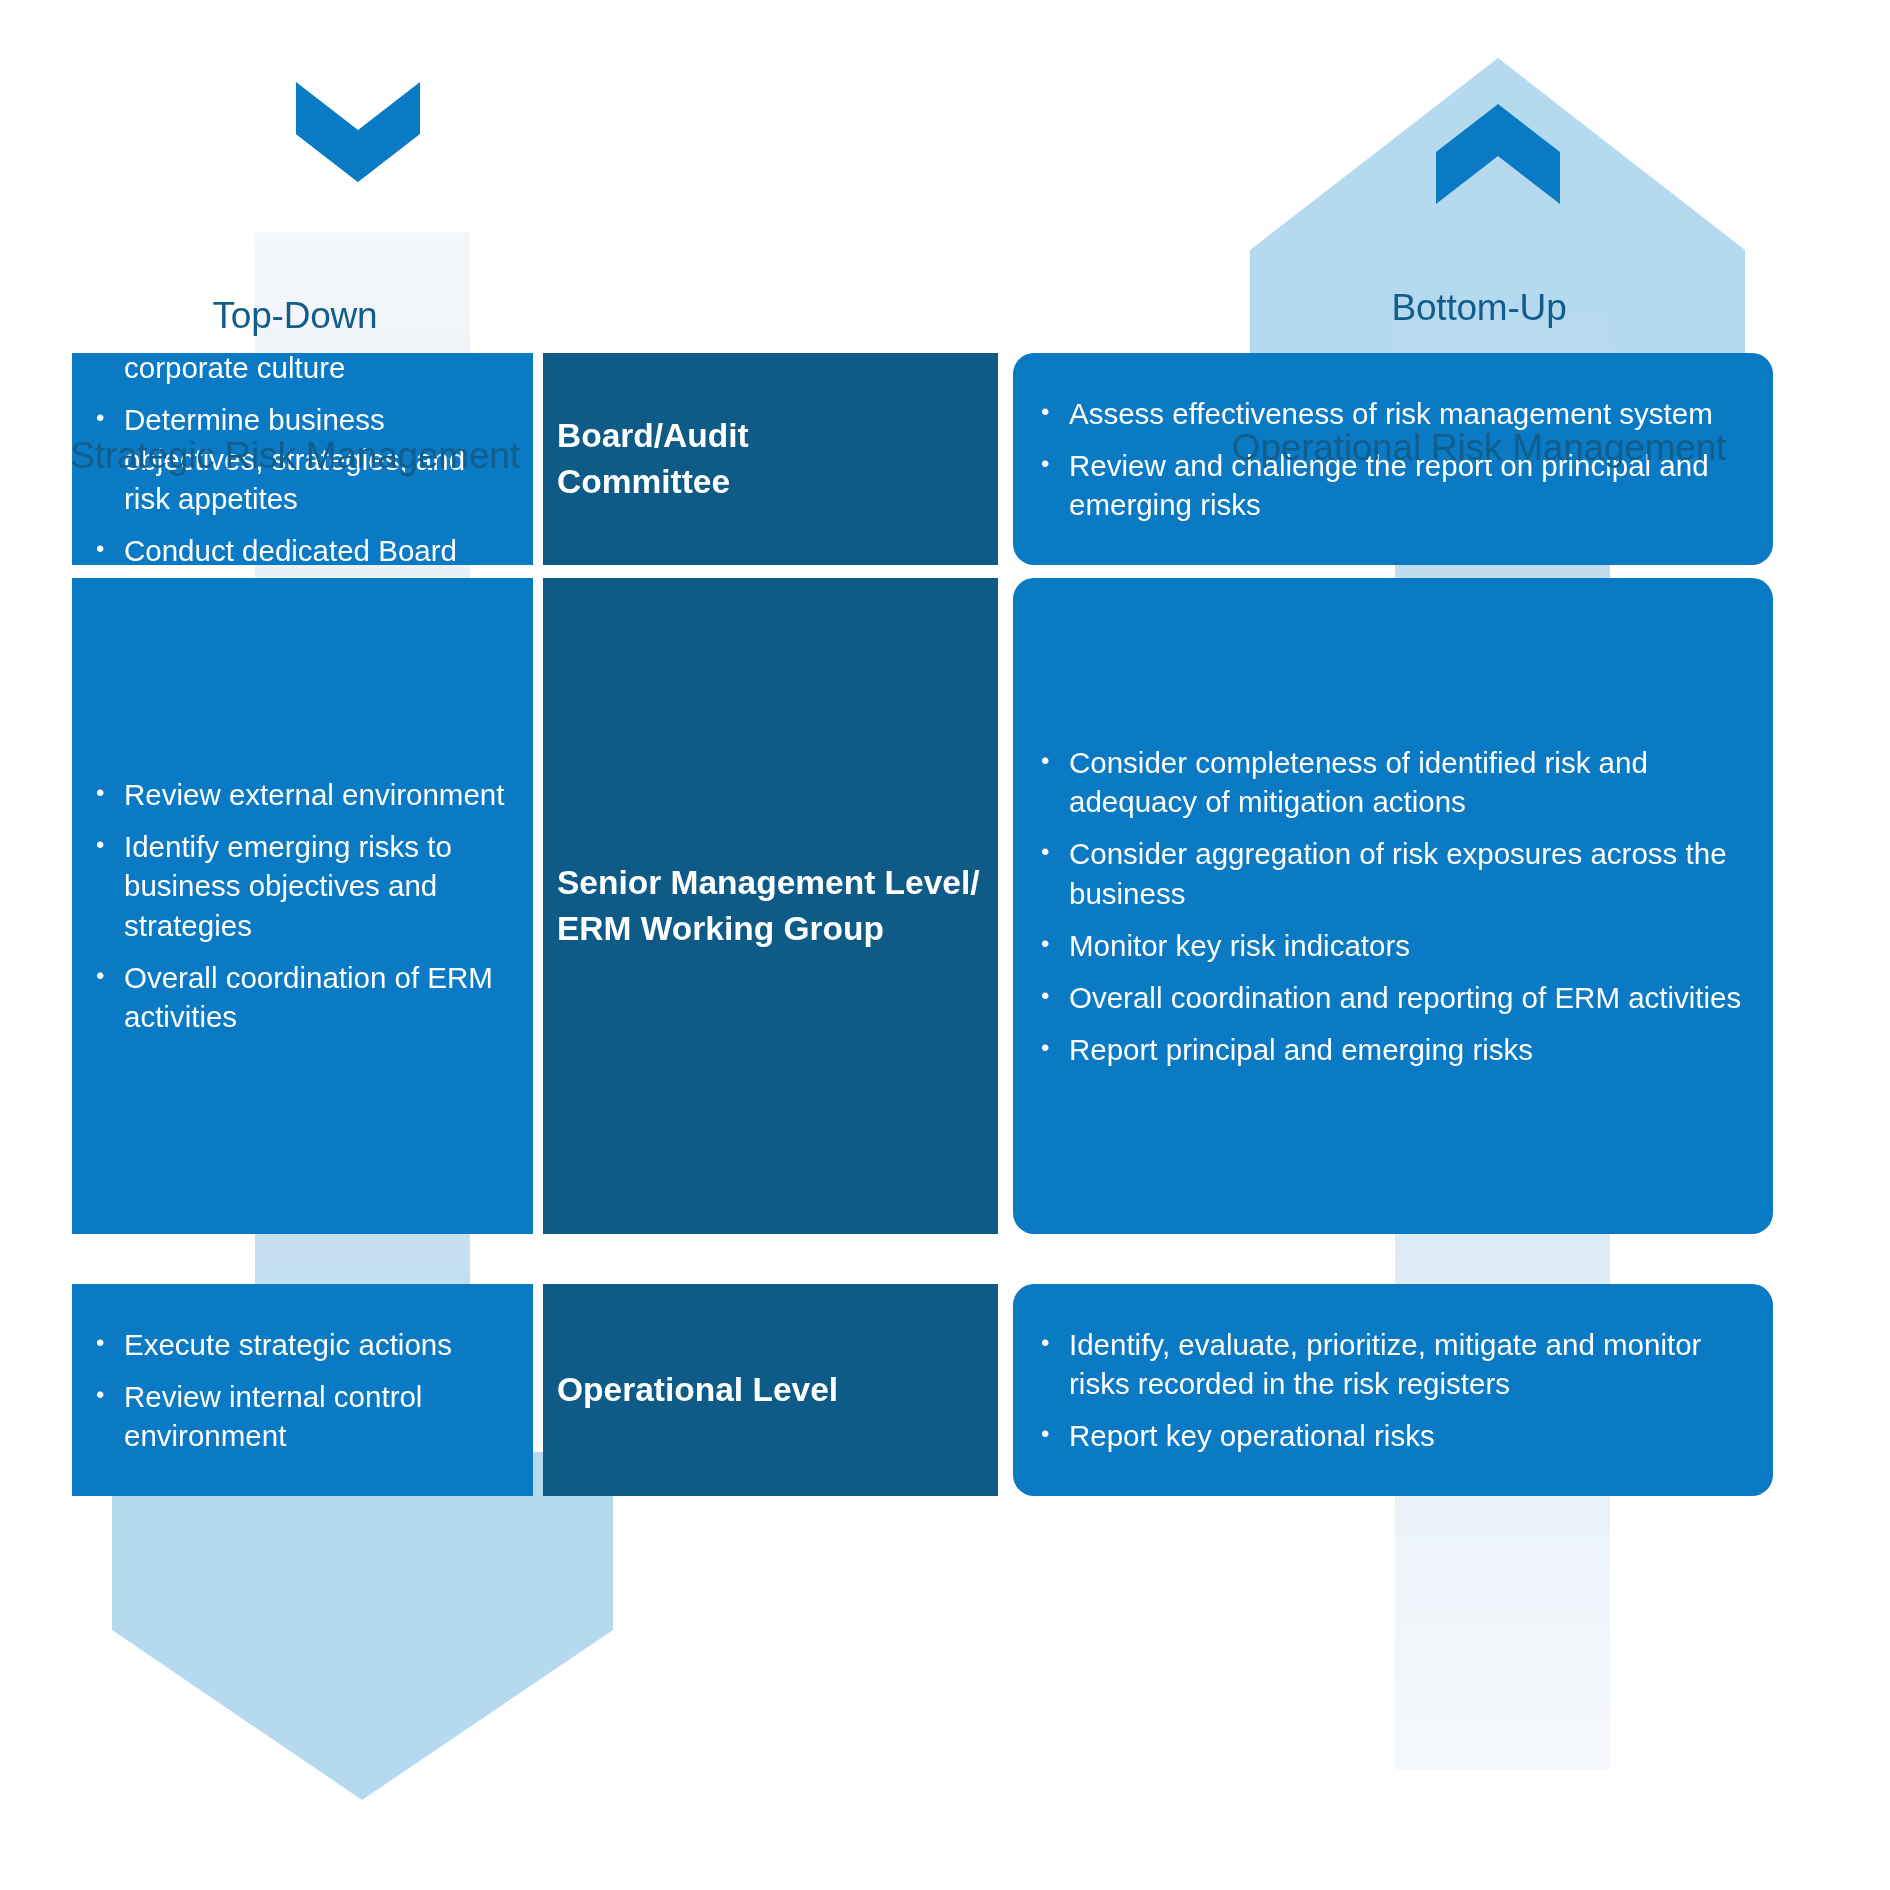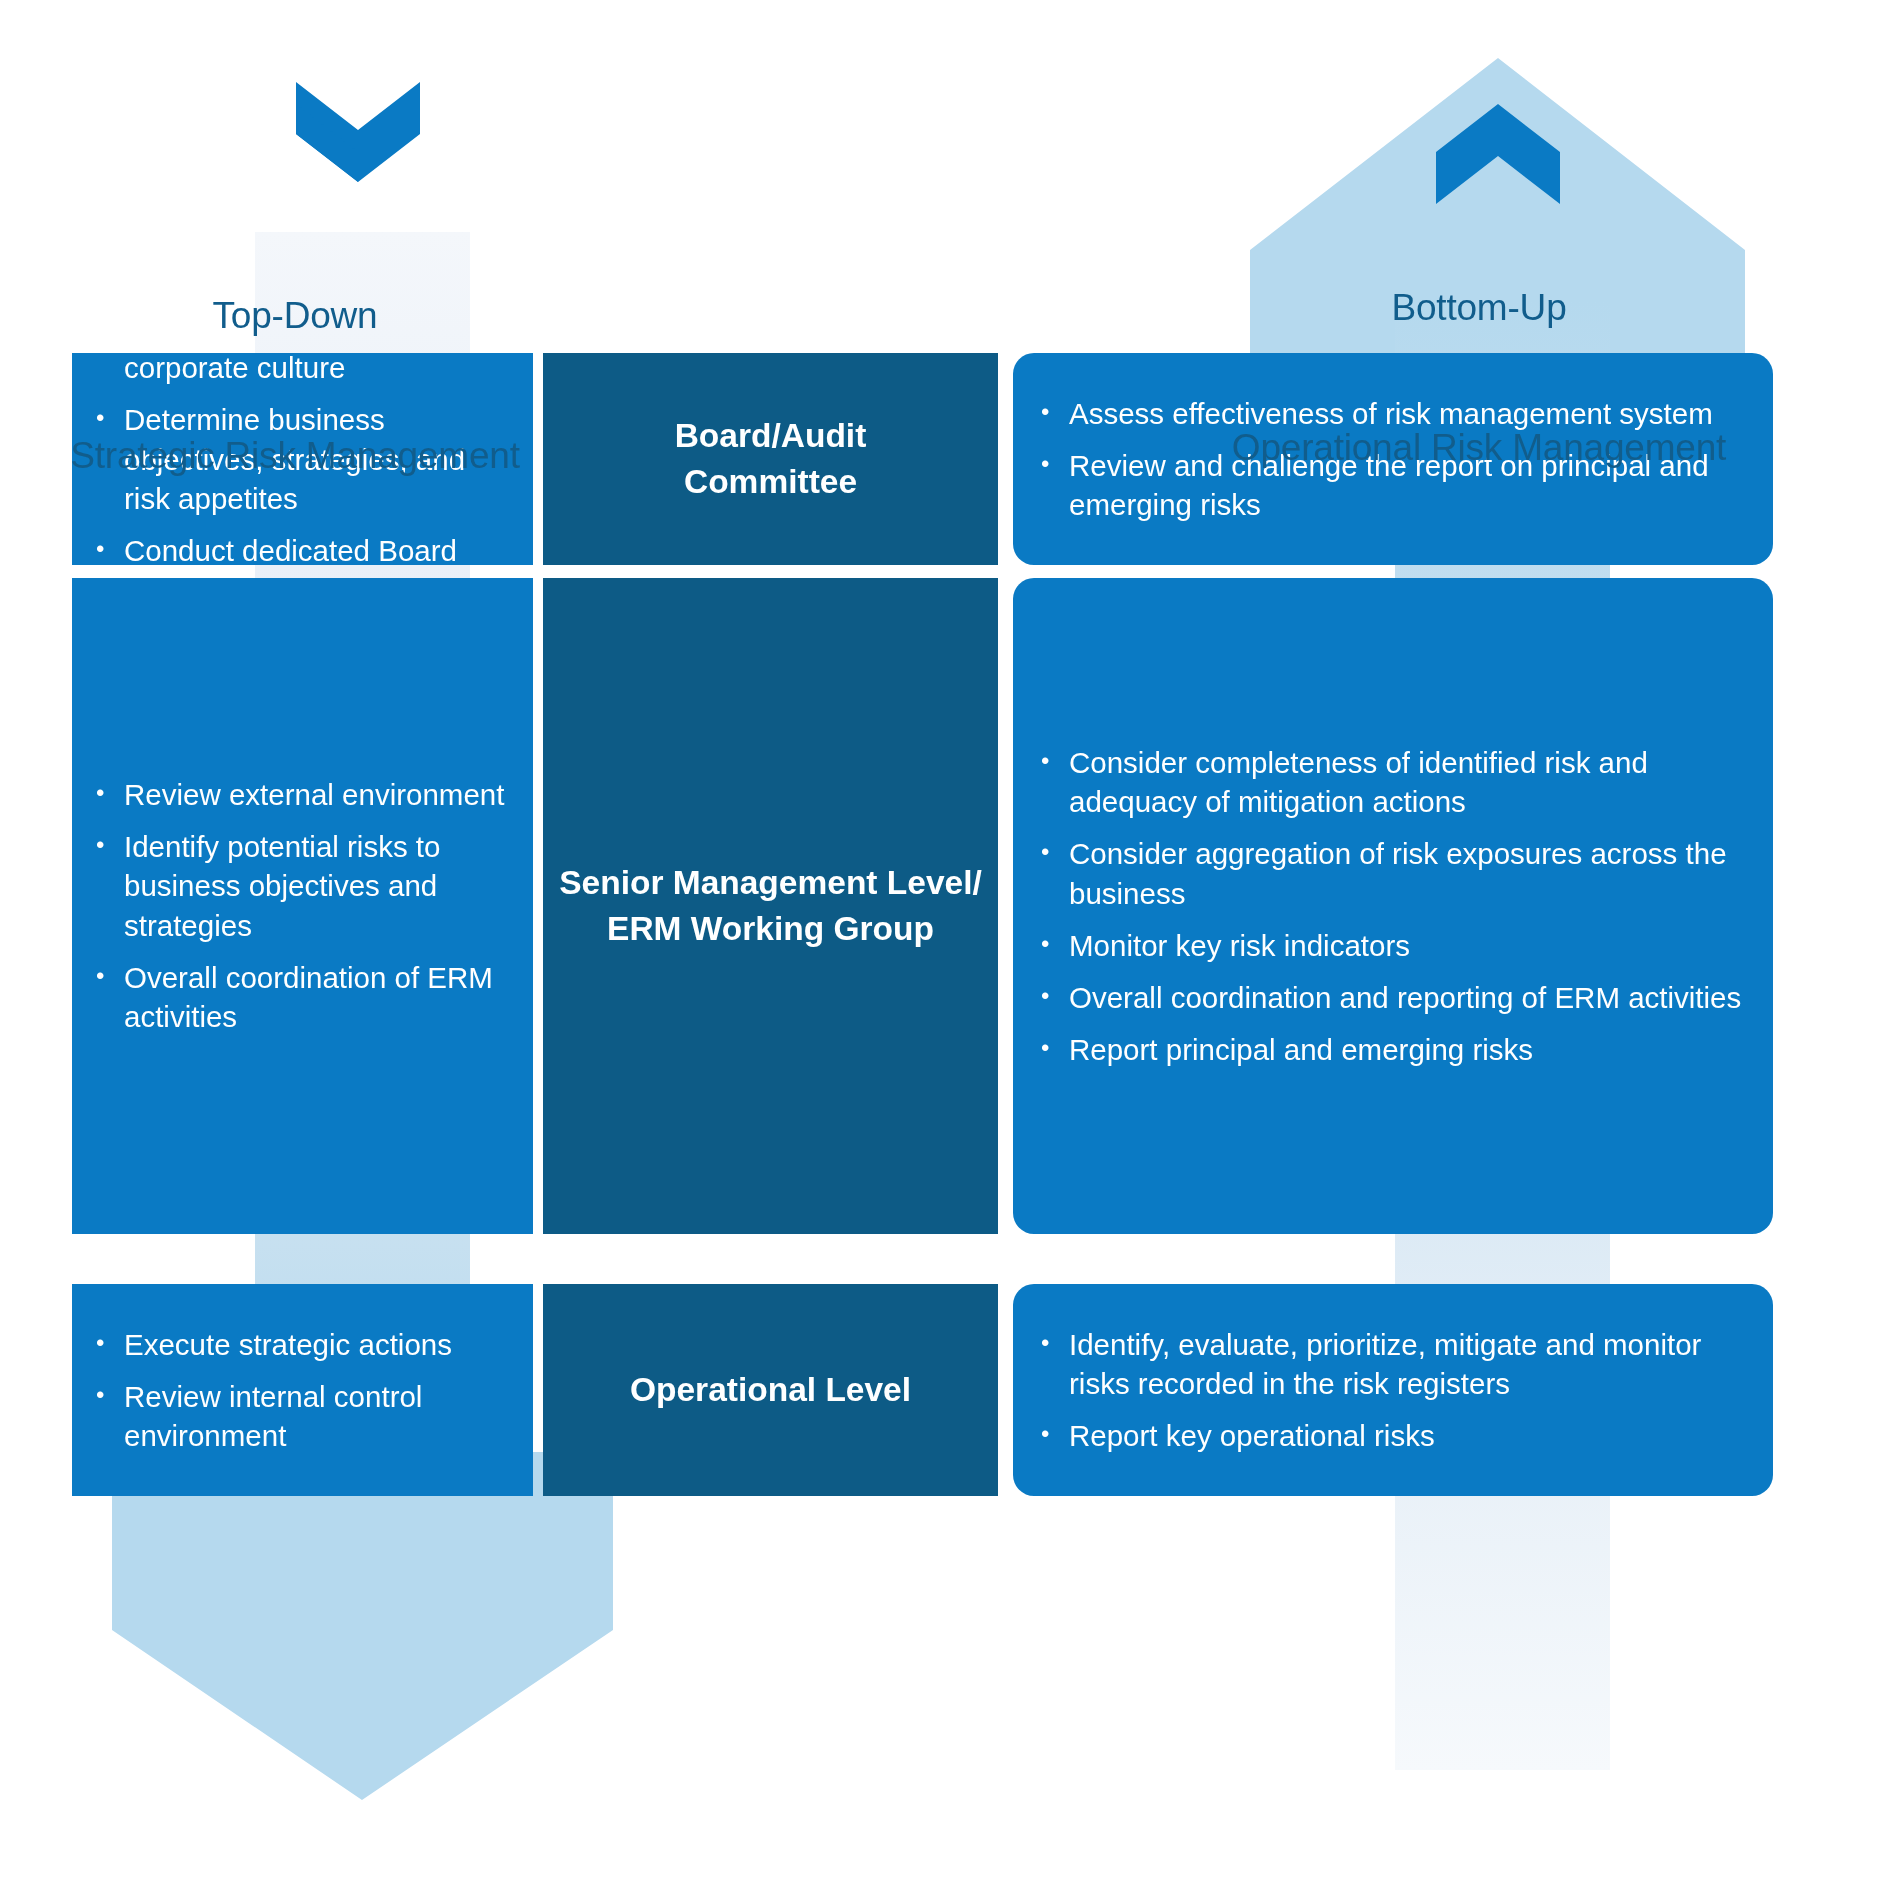--- a/index.html
+++ b/index.html
@@ -80,21 +80,20 @@
     top: 50%;
     transform: translateY(-50%);
   }
 
   
   .role-label {
     position: absolute;
     left: 0; right: 0;
     top: 50%;
     transform: translateY(-50%);
-    text-align: center;
     font-weight: bold;
     font-size: 33.5px;
     line-height: 1.37;
     white-space: pre-line;
     padding: 0 14px;
   }
 
   
   .col-right ul.bullets { padding-left: 22px; padding-right: 30px; }
 </style>
@@ -184,21 +183,21 @@
             <li>Assess effectiveness of risk management system</li>
             <li>Review and challenge the report on principal and emerging risks</li>
           </ul>
       </div>
     </div>
 
     <div class="box light col-left row-2">
       <div class="bullet-wrap">
         <ul class="bullets" id="td-1">
             <li>Review external environment</li>
-            <li>Identify potential risks to business objectives and strategies</li>
+            <li>Identify emerging risks to business objectives and strategies</li>
             <li>Overall coordination of ERM activities</li>
           </ul>
       </div>
     </div>
 
     <div class="box dark col-mid row-2">
       <div class="role-label">Senior Management Level/
 ERM Working Group</div>
     </div>
 

